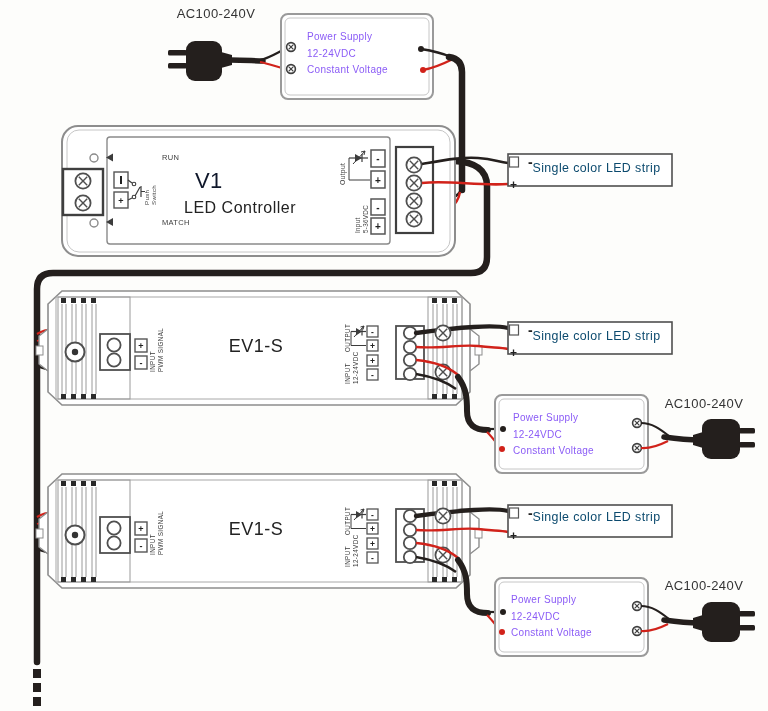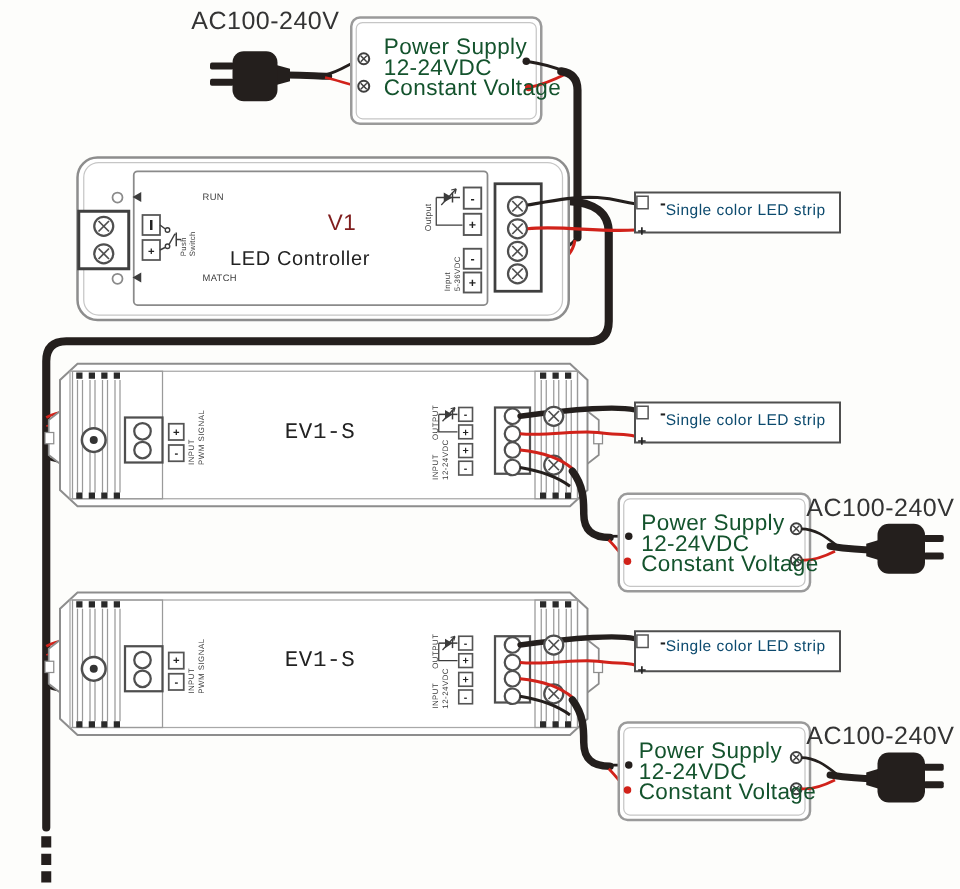--- a/index.html
+++ b/index.html
@@ -1,25 +1,25 @@
 <!DOCTYPE html>
 <html><head>
 <meta charset="utf-8">
 <style>
   html,body{margin:0;padding:0;background:#ffffff;}
   .canvas{position:relative;width:768px;height:711px;background:#fdfdfb;overflow:hidden;
           font-family:"Liberation Sans",sans-serif;}
   svg{position:absolute;left:0;top:0;}
   .lbl{position:absolute;color:#343434;letter-spacing:.4px;}
-  .ac{font-size:20px;text-align:left;white-space:nowrap;}
-  .psu-text{font-size:18px;line-height:16.5px;color:#14532d;white-space:nowrap;letter-spacing:.3px;}
+  .ac{font-size:13px;text-align:center;white-space:nowrap;}
+  .psu-text{font-size:10px;line-height:16.5px;color:#8b5cf6;white-space:nowrap;letter-spacing:.3px;}
   .strip-lbl{font-size:12.4px;text-align:center;color:#0c4a6e;white-space:nowrap;}
-  .v1-title{font-size:18px;text-align:right;color:#7f1d1d;}
+  .v1-title{font-size:22px;text-align:left;color:#0f172a;}
   .v1-sub{font-size:16px;text-align:center;color:#222;letter-spacing:.5px;}
-  .ev-title{font-size:18px;text-align:center;color:#222;letter-spacing:.5px;font-family:Liberation Mono, monospace;}
+  .ev-title{font-size:18px;text-align:center;color:#222;letter-spacing:.5px;}
   .tiny{font-size:7.5px;color:#3c3c3c;letter-spacing:.3px;white-space:nowrap;padding-left:44px;}
 </style>
 </head>
 <body>
 
 <div class="canvas">
 
 <svg width="768" height="711" viewBox="0 0 768 711">
   <defs>
 

